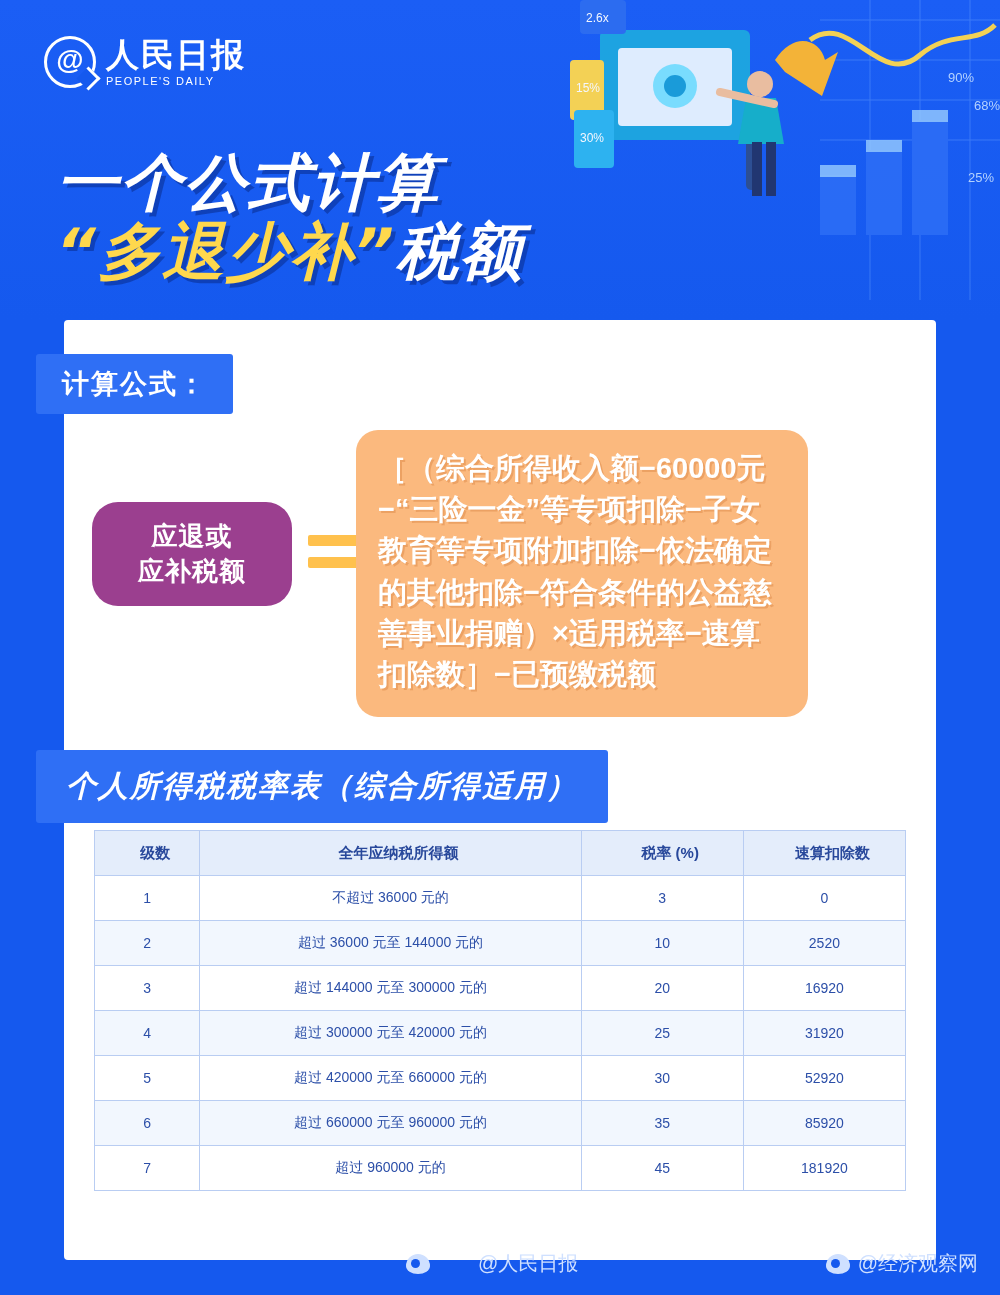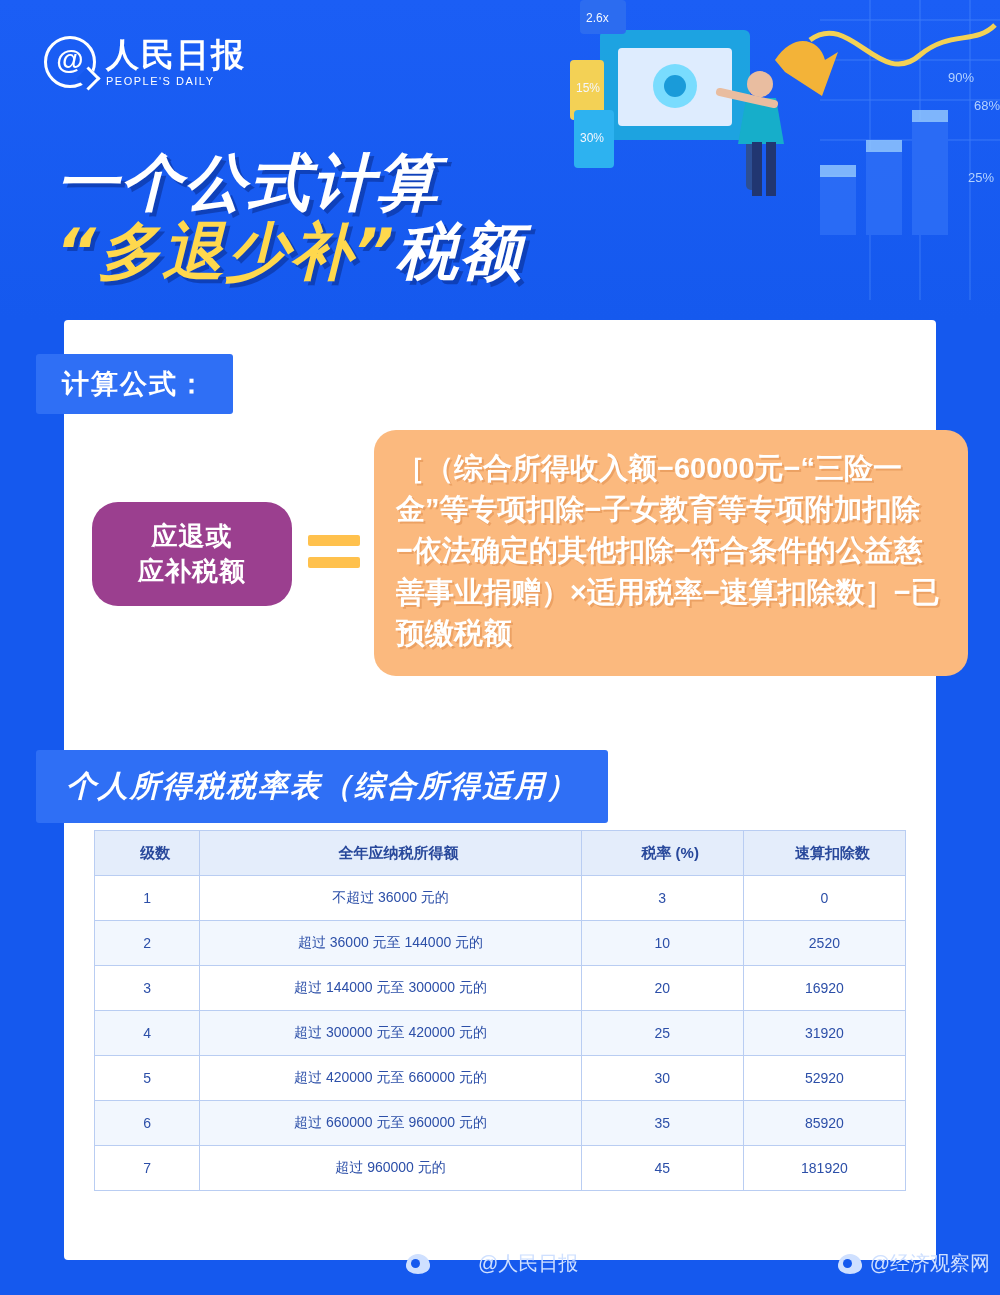--- a/index.html
+++ b/index.html
@@ -81,21 +81,21 @@
     position:absolute;left:28px;top:72px;width:200px;height:104px;
     background:#9b3f8f;color:#fff;border-radius:26px;
     display:flex;flex-direction:column;align-items:center;justify-content:center;
     font-size:26px;font-weight:bold;letter-spacing:1px;line-height:1.35;
   }
   .equals{
     position:absolute;left:244px;top:105px;width:52px;
   }
   .equals span{display:block;height:11px;background:#ffc14d;border-radius:2px;margin-bottom:11px;}
   .formula-box{
-    position:absolute;left:310px;top:0;width:594px;
+    position:absolute;left:292px;top:0;width:452px;
     background:#fbb97e;border-radius:22px;
     padding:18px 22px 22px 22px;
     box-sizing:border-box;
     color:#ffffff;font-weight:bold;font-size:29px;line-height:1.42;
     letter-spacing:0px;
     text-shadow:2px 2px 0 rgba(190,90,20,.25);
   }
 
   
   .table-wrap{position:absolute;left:30px;top:510px;width:812px;}
@@ -105,21 +105,21 @@
   tbody tr:nth-child(odd) td{background:#ffffff;}
   tbody tr:nth-child(even) td{background:#f2f7fe;}
   .col1{width:13%;}
   .col2{width:47%;}
   .col3{width:20%;}
   .col4{width:20%;}
 
   
   .wm{position:absolute;bottom:18px;display:flex;align-items:center;gap:8px;color:#cfe0ff;font-size:20px;}
   .wm-left{left:406px;gap:48px;}
-  .wm-right{right:10px;margin-top:24px;}
+  .wm-right{right:22px;margin-top:24px;}
   .wb{
     width:24px;height:20px;border-radius:50% 50% 50% 50%/60% 60% 40% 40%;
     background:#cfe0ff;display:inline-block;position:relative;
   }
   .wb:after{content:"";position:absolute;left:5px;top:5px;width:9px;height:9px;border-radius:50%;background:#1559ee;}
 </style>
 </head>
 <body>
 
 <div class="page">

